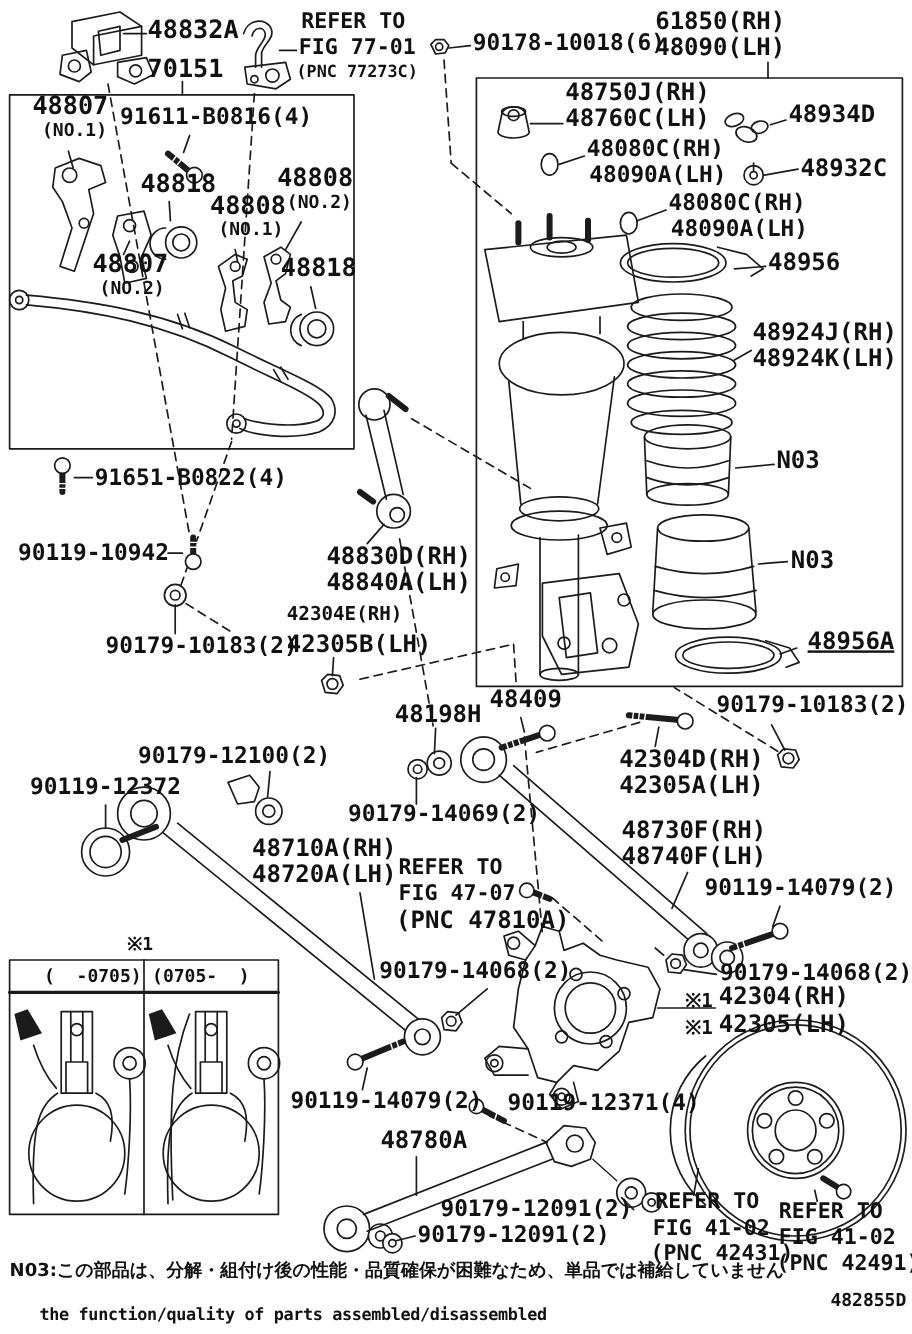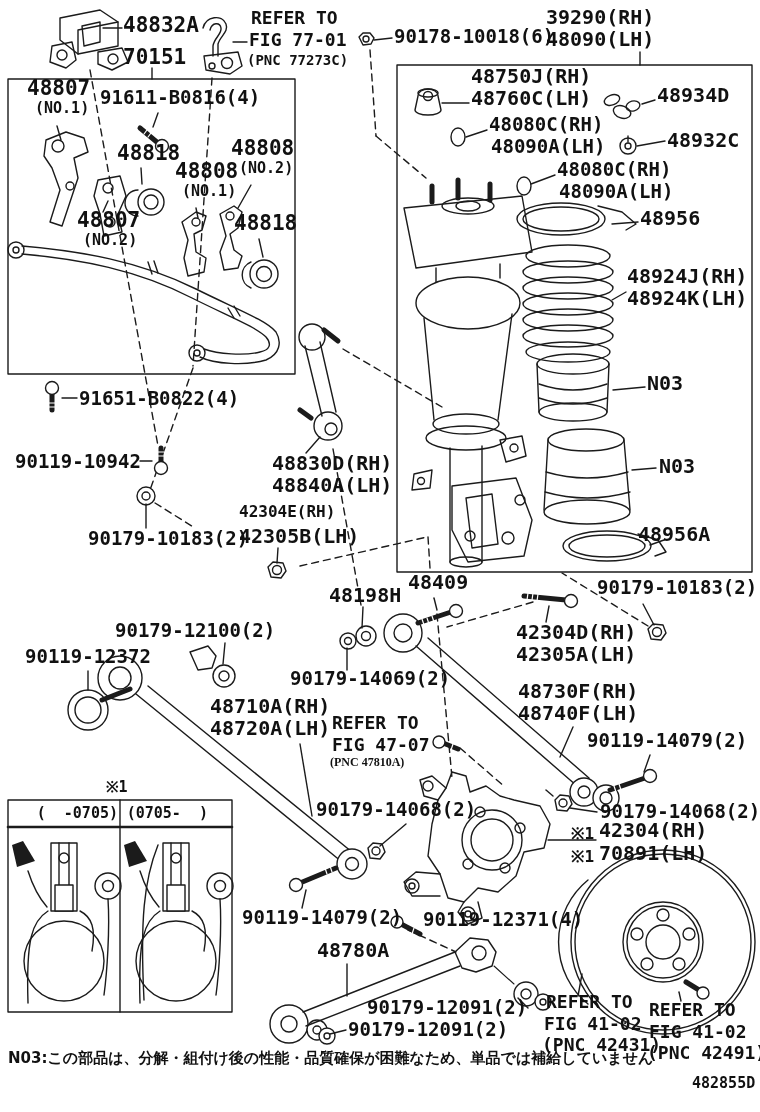--- a/index.html
+++ b/index.html
@@ -453,36 +453,36 @@
   </g>
 </svg>
 
 <div id="label-layer">
       <div class="lbl" style="left: 123px; top: 15px; font-size: 21px;">48832A</div>
       <div class="lbl" style="left: 123px; top: 47px; font-size: 21px;">70151</div>
       <div class="lbl" style="left: 251px; top: 9px; font-size: 18px;">REFER TO</div>
       <div class="lbl" style="left: 249px; top: 31px; font-size: 18px;">FIG 77-01</div>
       <div class="lbl" style="left: 247px; top: 53px; font-size: 14px;">(PNC 77273C)</div>
       <div class="lbl" style="left: 394px; top: 27px; font-size: 19px;">90178-10018(6)</div>
-      <div class="lbl" style="left: 546px; top: 7px; font-size: 20px;">39290(RH)</div>
+      <div class="lbl" style="left: 546px; top: 7px; font-size: 20px;">61850(RH)</div>
       <div class="lbl" style="left: 546px; top: 29px; font-size: 20px;">48090(LH)</div>
       <div class="lbl" style="left: 471px; top: 66px; font-size: 20px;">48750J(RH)</div>
       <div class="lbl" style="left: 471px; top: 88px; font-size: 20px;">48760C(LH)</div>
       <div class="lbl" style="left: 657px; top: 85px; font-size: 20px;">48934D</div>
       <div class="lbl" style="left: 489px; top: 115px; font-size: 19px;">48080C(RH)</div>
       <div class="lbl" style="left: 491px; top: 137px; font-size: 19px;">48090A(LH)</div>
       <div class="lbl" style="left: 667px; top: 130px; font-size: 20px;">48932C</div>
       <div class="lbl" style="left: 557px; top: 160px; font-size: 19px;">48080C(RH)</div>
       <div class="lbl" style="left: 559px; top: 182px; font-size: 19px;">48090A(LH)</div>
       <div class="lbl" style="left: 640px; top: 208px; font-size: 20px;">48956</div>
       <div class="lbl" style="left: 627px; top: 266px; font-size: 20px;">48924J(RH)</div>
       <div class="lbl" style="left: 627px; top: 288px; font-size: 20px;">48924K(LH)</div>
       <div class="lbl" style="left: 647px; top: 373px; font-size: 20px;">N03</div>
       <div class="lbl" style="left: 659px; top: 456px; font-size: 20px;">N03</div>
-      <div class="lbl" style="left: 638px; top: 524px; font-size: 20px;">48956A</div>
+      <div class="lbl" style="left: 673px; top: 524px; font-size: 20px; text-decoration: underline;">48956A</div>
       <div class="lbl" style="left: 27px; top: 78px; font-size: 21px;">48807</div>
       <div class="lbl" style="left: 35px; top: 101px; font-size: 15px;">(NO.1)</div>
       <div class="lbl" style="left: 100px; top: 88px; font-size: 19px;">91611-B0816(4)</div>
       <div class="lbl" style="left: 117px; top: 143px; font-size: 21px;">48818</div>
       <div class="lbl" style="left: 231px; top: 138px; font-size: 21px;">48808</div>
       <div class="lbl" style="left: 239px; top: 161px; font-size: 15px;">(NO.2)</div>
       <div class="lbl" style="left: 175px; top: 161px; font-size: 21px;">48808</div>
       <div class="lbl" style="left: 182px; top: 184px; font-size: 15px;">(NO.1)</div>
       <div class="lbl" style="left: 77px; top: 210px; font-size: 21px;">48807</div>
       <div class="lbl" style="left: 83px; top: 233px; font-size: 15px;">(NO.2)</div>
@@ -501,41 +501,42 @@
       <div class="lbl" style="left: 516px; top: 644px; font-size: 20px;">42305A(LH)</div>
       <div class="lbl" style="left: 115px; top: 621px; font-size: 19px;">90179-12100(2)</div>
       <div class="lbl" style="left: 25px; top: 647px; font-size: 19px;">90119-12372</div>
       <div class="lbl" style="left: 290px; top: 669px; font-size: 19px;">90179-14069(2)</div>
       <div class="lbl" style="left: 518px; top: 681px; font-size: 20px;">48730F(RH)</div>
       <div class="lbl" style="left: 518px; top: 703px; font-size: 20px;">48740F(LH)</div>
       <div class="lbl" style="left: 210px; top: 696px; font-size: 20px;">48710A(RH)</div>
       <div class="lbl" style="left: 210px; top: 718px; font-size: 20px;">48720A(LH)</div>
       <div class="lbl" style="left: 332px; top: 714px; font-size: 18px;">REFER TO</div>
       <div class="lbl" style="left: 332px; top: 736px; font-size: 18px;">FIG 47-07</div>
-      <div class="lbl" style="left: 330px; top: 756px; font-size: 12px; font-family: Liberation Serif, serif;">(PNC 47810A)</div>
+      <div class="lbl" style="left: 330px; top: 756px; font-size: 20px;">(PNC 47810A)</div>
       <div class="lbl" style="left: 587px; top: 731px; font-size: 19px;">90119-14079(2)</div>
       <div class="lbl" style="left: 600px; top: 802px; font-size: 19px;">90179-14068(2)</div>
       <div class="lbl" style="left: 316px; top: 800px; font-size: 19px;">90179-14068(2)</div>
       <div class="lbl" style="left: 571px; top: 826px; font-size: 16px;">※1</div>
       <div class="lbl" style="left: 599px; top: 820px; font-size: 20px;">42304(RH)</div>
       <div class="lbl" style="left: 571px; top: 849px; font-size: 16px;">※1</div>
-      <div class="lbl" style="left: 599px; top: 843px; font-size: 20px;">70891(LH)</div>
+      <div class="lbl" style="left: 599px; top: 843px; font-size: 20px;">42305(LH)</div>
       <div class="lbl" style="left: 242px; top: 908px; font-size: 19px;">90119-14079(2)</div>
       <div class="lbl" style="left: 423px; top: 910px; font-size: 19px;">90119-12371(4)</div>
       <div class="lbl" style="left: 317px; top: 940px; font-size: 20px;">48780A</div>
       <div class="lbl" style="left: 367px; top: 998px; font-size: 19px;">90179-12091(2)</div>
       <div class="lbl" style="left: 348px; top: 1020px; font-size: 19px;">90179-12091(2)</div>
       <div class="lbl" style="left: 546px; top: 993px; font-size: 18px;">REFER TO</div>
       <div class="lbl" style="left: 544px; top: 1015px; font-size: 18px;">FIG 41-02</div>
       <div class="lbl" style="left: 542px; top: 1036px; font-size: 18px;">(PNC 42431)</div>
       <div class="lbl" style="left: 649px; top: 1001px; font-size: 18px;">REFER TO</div>
       <div class="lbl" style="left: 649px; top: 1023px; font-size: 18px;">FIG 41-02</div>
       <div class="lbl" style="left: 647px; top: 1044px; font-size: 18px;">(PNC 42491)</div>
     </div>
 
 <div class="lbl" style="left:106px;top:780px;font-size:15px">※1</div>
 <div class="inset-head" style="left:10px;width:108px">(  -0705)</div>
 <div class="inset-head" style="left:122px;width:86px">(0705-  )</div>
 
 <div class="foot jp" style="left:8px;top:1051px">N03:この部品は、分解・組付け後の性能・品質確保が困難なため、単品では補給していません</div>
+<div class="foot en" style="left:33px;top:1089px">the function/quality of parts assembled/disassembled</div>
 <div class="lbl" style="left:692px;top:1076px;font-size:15px">482855D</div>
 
 </div>
 
 </body></html>

